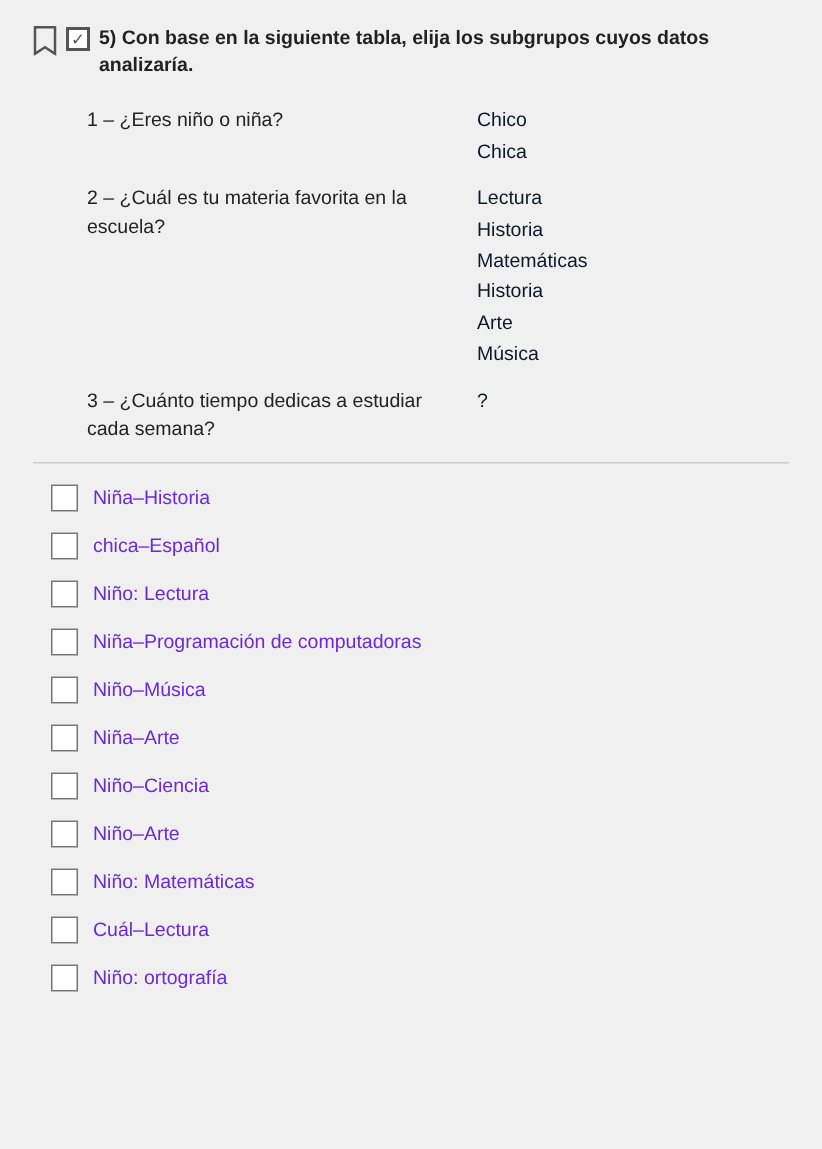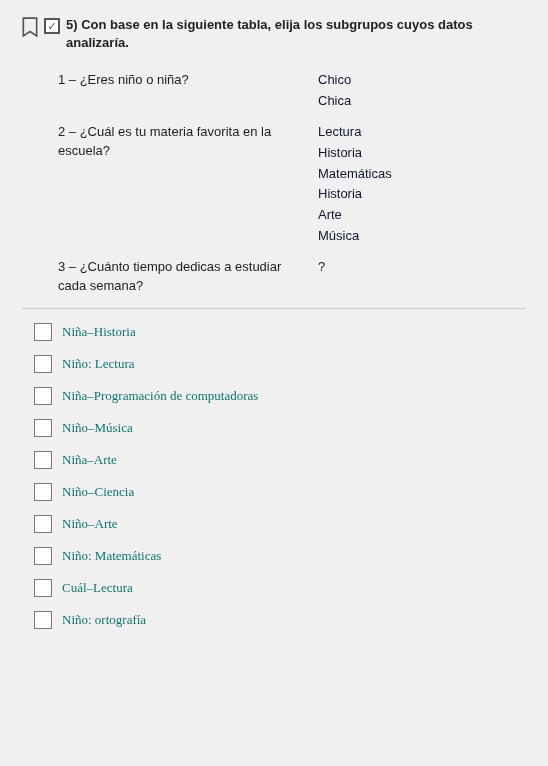--- a/index.html
+++ b/index.html
@@ -88,22 +88,21 @@
     }
     .cb-box {
       width: 18px;
       height: 18px;
       border: 1.5px solid #777;
       background: white;
       flex-shrink: 0;
     }
     .cb-label {
       font-size: 13px;
-      color: #0f766e;
-      font-family: Liberation Serif, serif;
+      color: #6d28d9;
     }
   </style>
 </head>
 <body>
 
 <div class="page">
 
   <div class="question-header">
 
     <svg class="bookmark-icon" viewBox="0 0 14 18" fill="none" xmlns="http://www.w3.org/2000/svg">
@@ -149,20 +148,24 @@
 
   <hr class="divider-line">
 
   <div class="checkbox-list">
 
     <div class="checkbox-item">
       <div class="cb-box"></div>
       <span class="cb-label">Niña–Historia</span>
     </div>
 
+    <div class="checkbox-item">
+      <div class="cb-box"></div>
+      <span class="cb-label">chica–Español</span>
+    </div>
 
     <div class="checkbox-item">
       <div class="cb-box"></div>
       <span class="cb-label">Niño: Lectura</span>
     </div>
 
     <div class="checkbox-item">
       <div class="cb-box"></div>
       <span class="cb-label">Niña–Programación de computadoras</span>
     </div>

